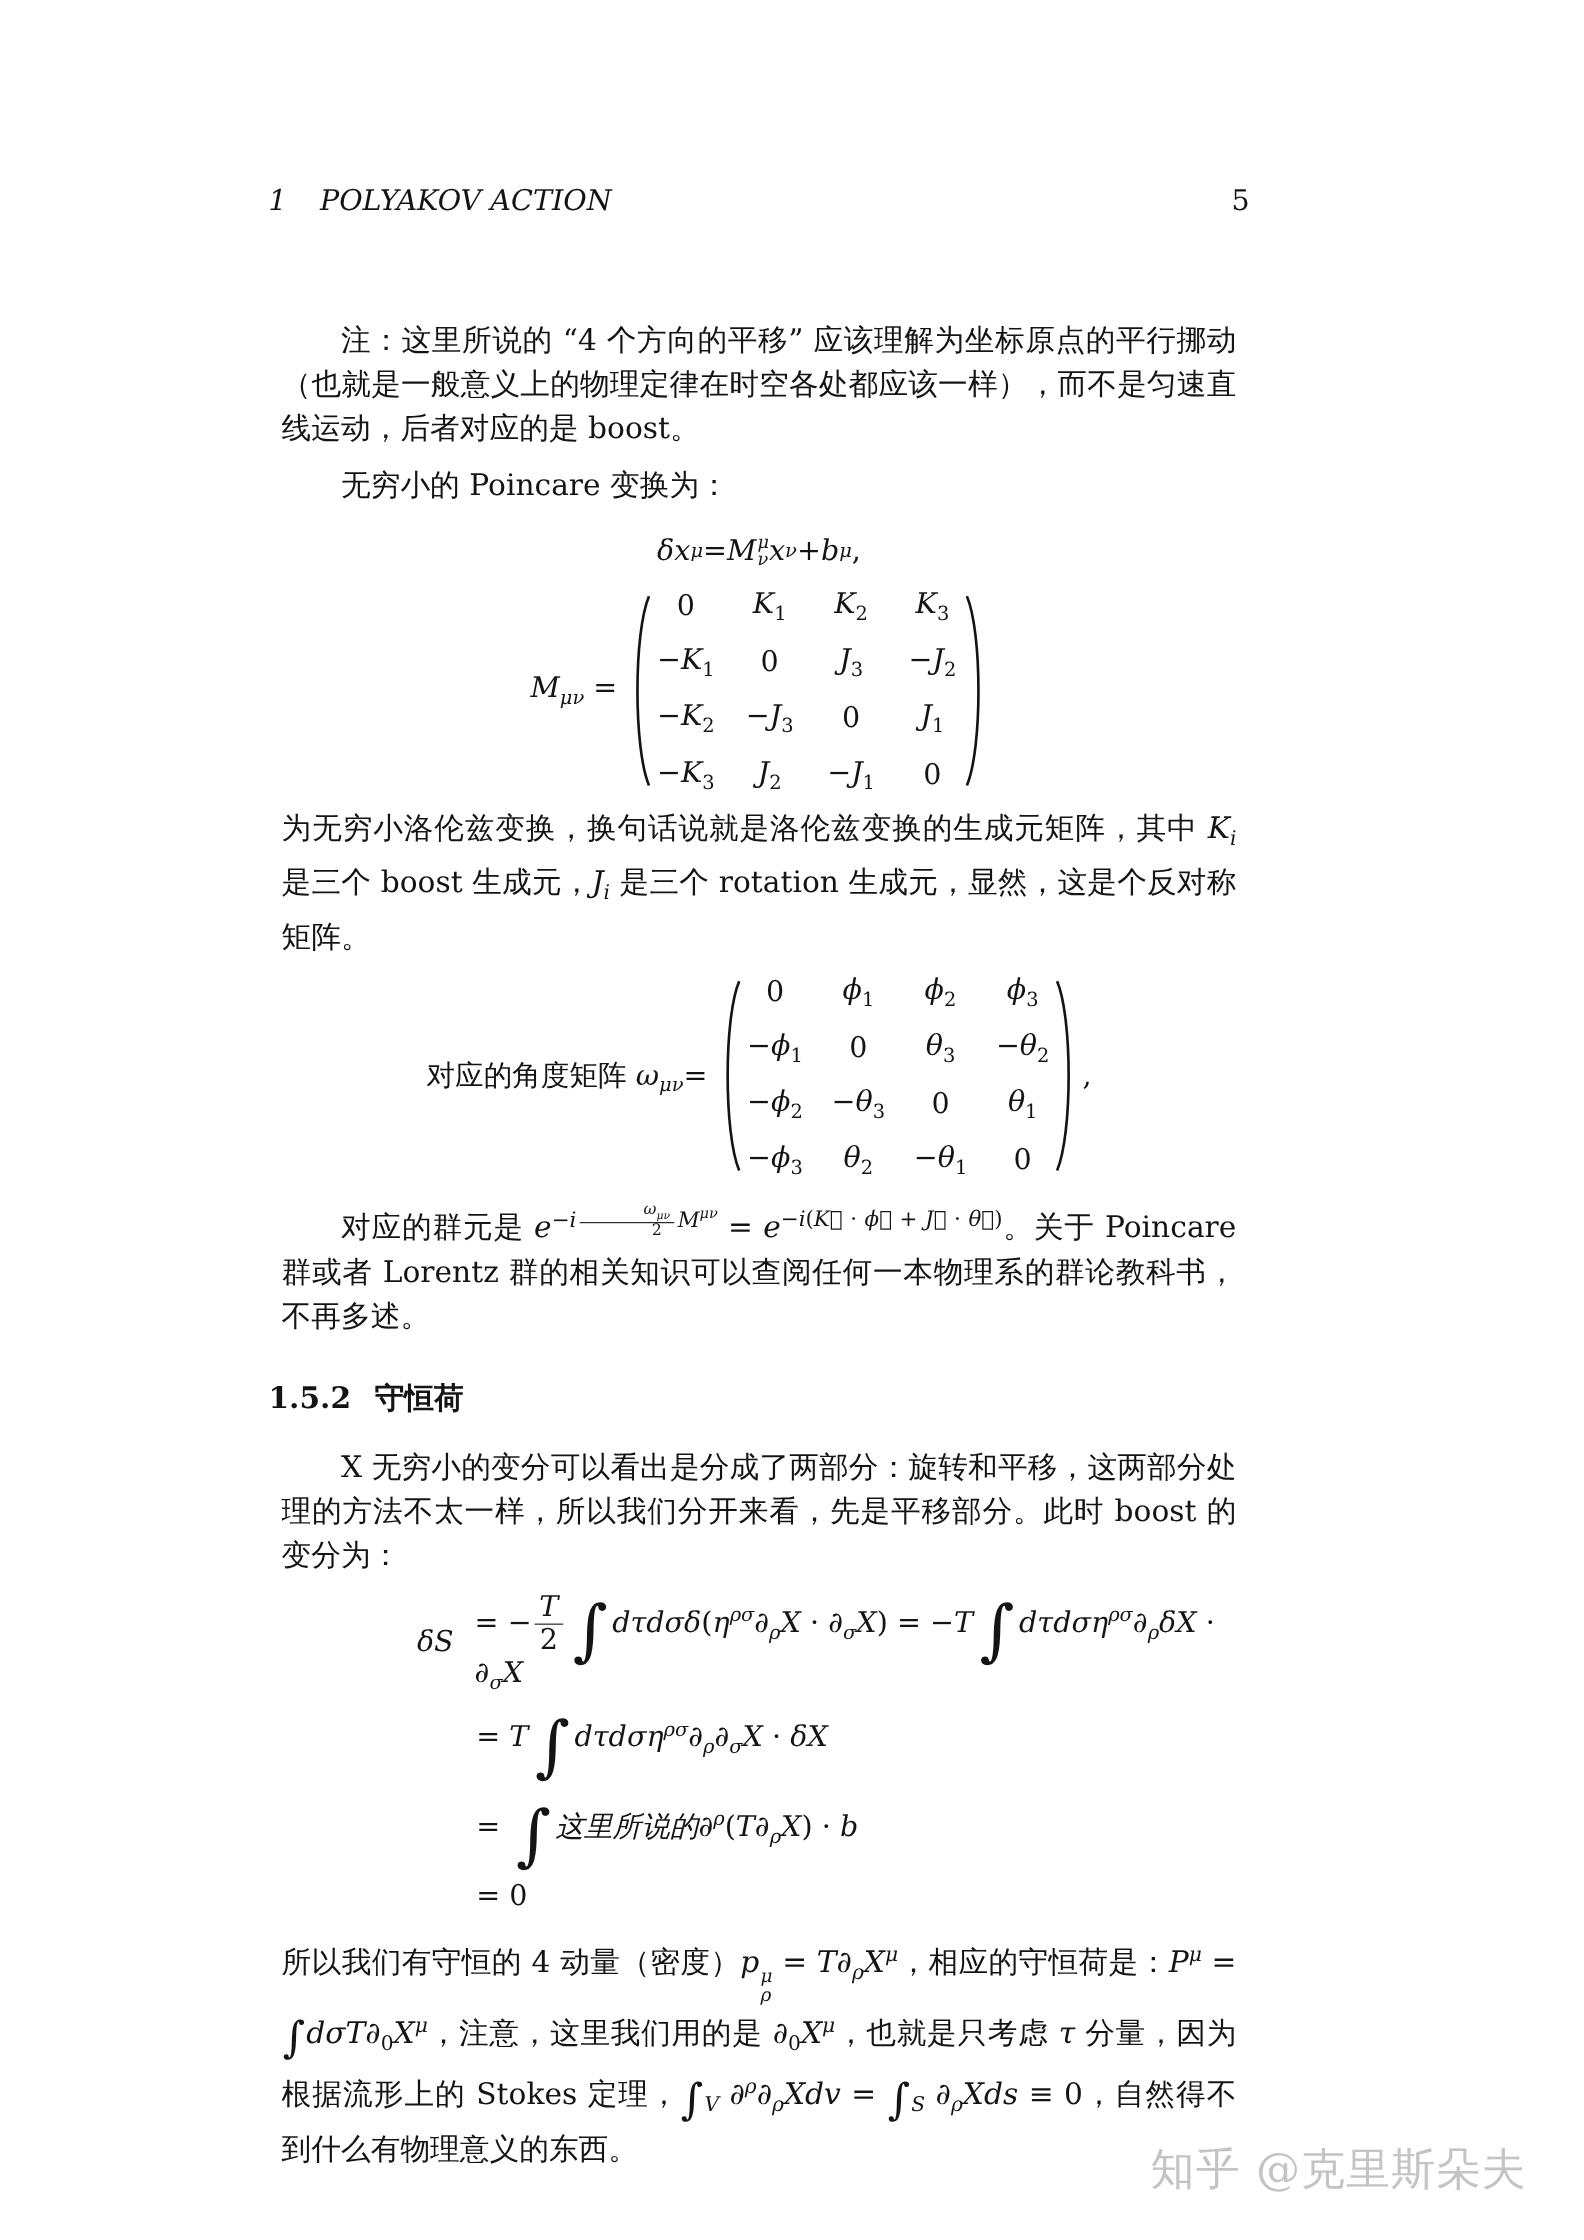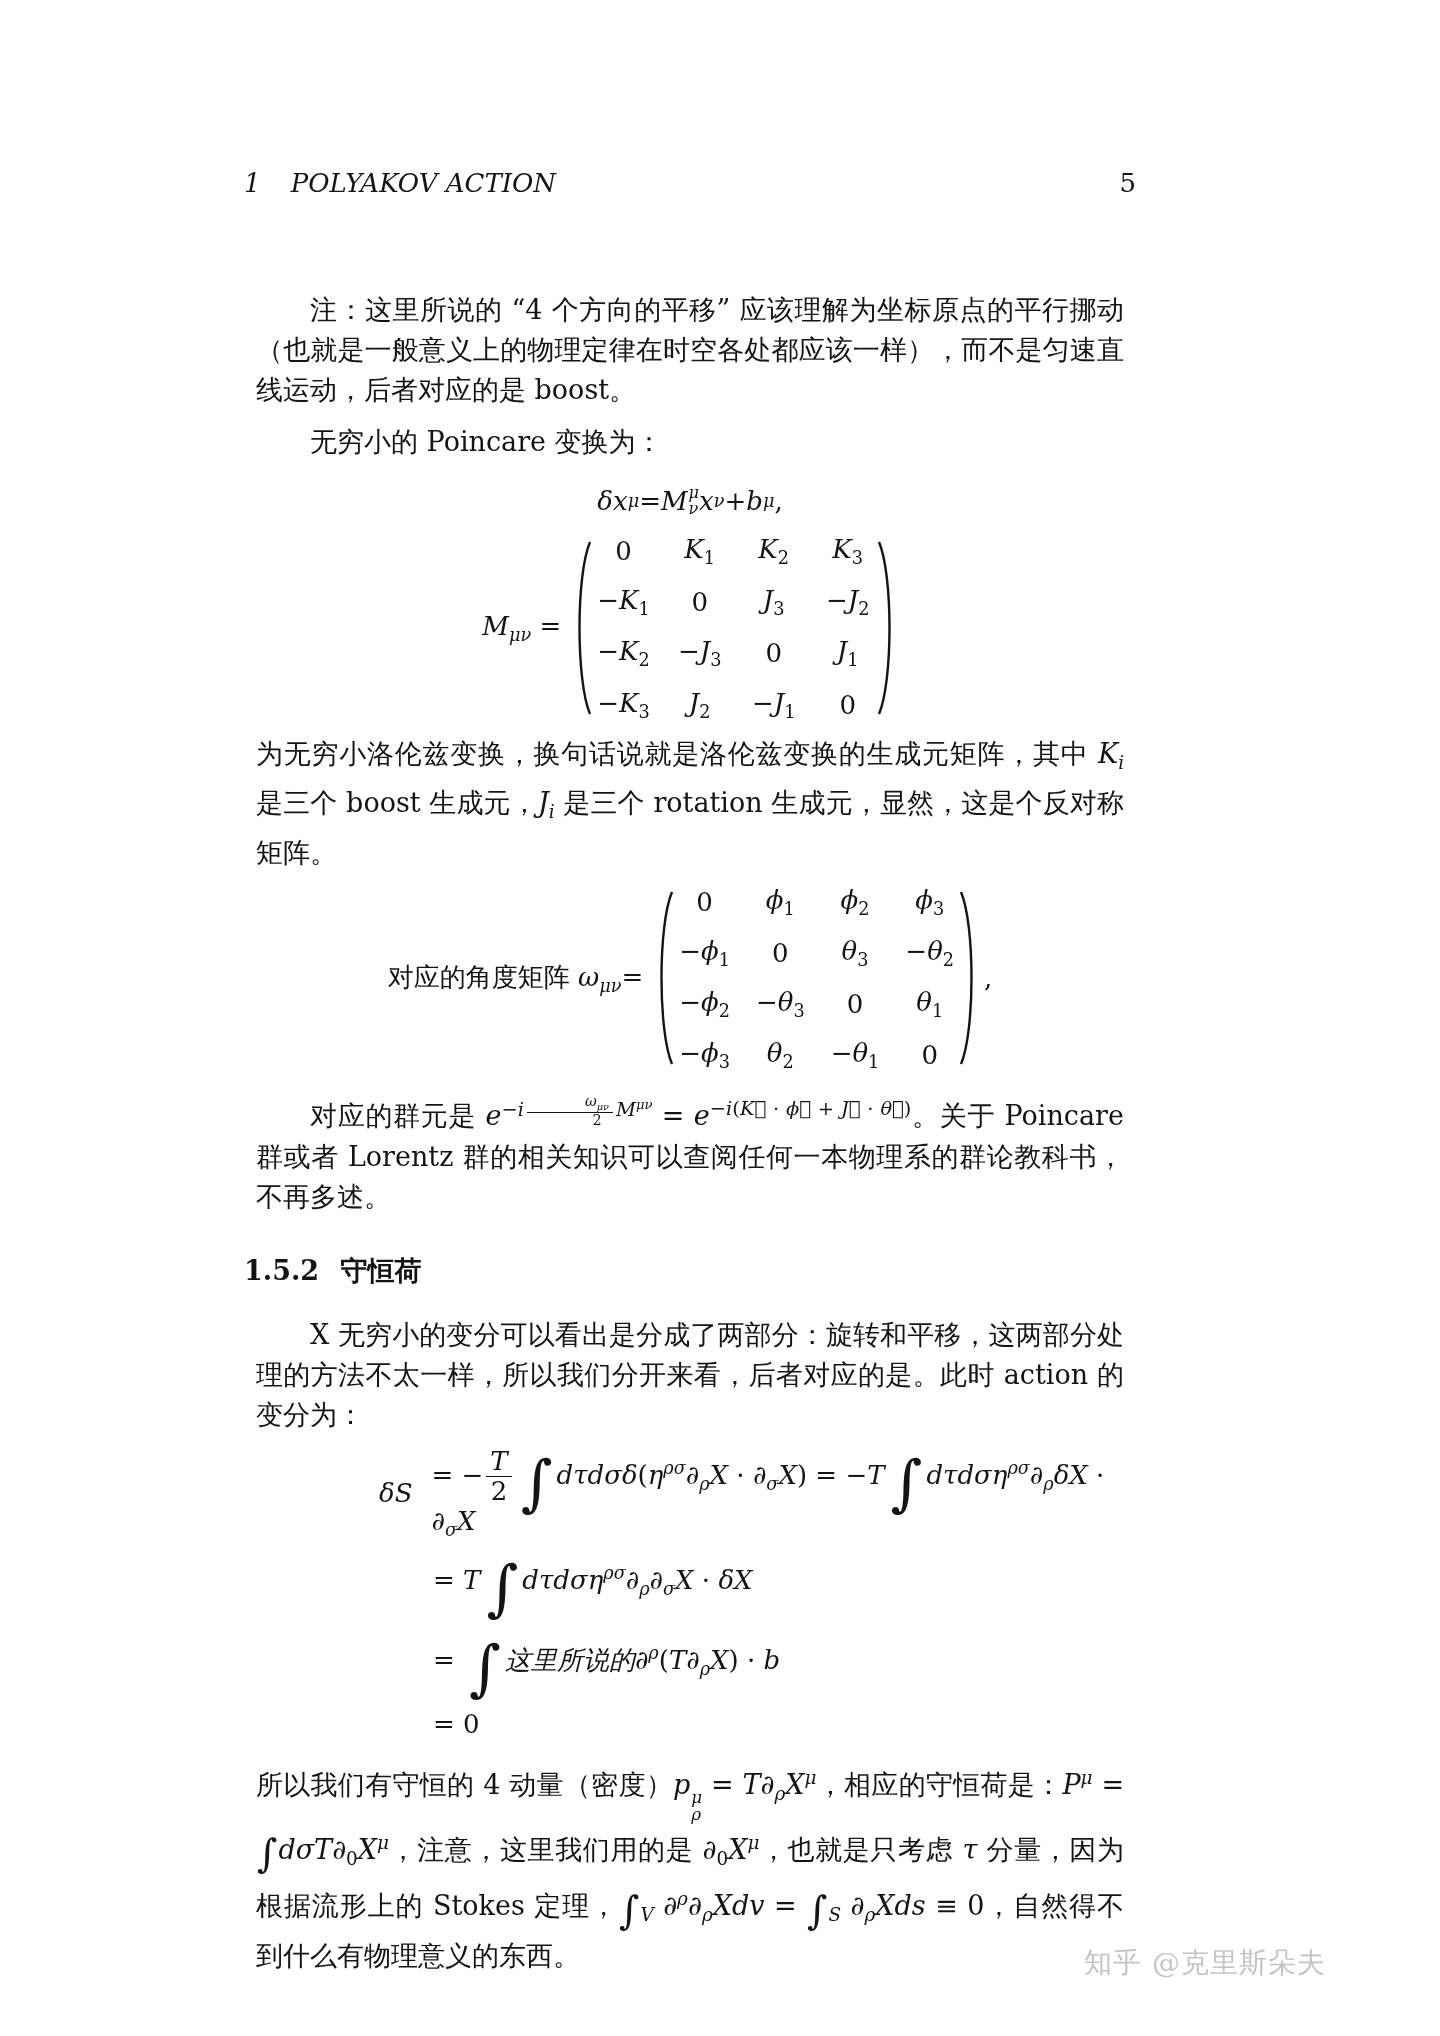--- a/index.html
+++ b/index.html
@@ -47,21 +47,21 @@
   
   .align{margin:6px 0 6px 135px;font-size:26px;}
   .eqline{display:flex;align-items:center;}
   .eqline .lhs{width:54px;font-style:italic;}
   .eqline-1{min-height:86px;}
   .eqline-2{min-height:82px;}
   .eqline-3{min-height:78px;}
   .eqline-4{min-height:48px;}
   .conserved{margin-top:10px;}
   
-  .watermark{position:absolute;left:1084px;top:1944px;font-size:28px;
+  .watermark{position:absolute;left:1046px;top:1944px;font-size:40px;
     color:#c4c4c4;letter-spacing:1px;white-space:nowrap;}
 </style>
 </head>
 <body>
 
 <div class="content">
 
   <div class="running-header">
     <span>
       <span class="sec-no">1</span>
@@ -138,21 +138,21 @@
     <span class="mcomma">,</span>
   </div>
 
   <p class="para indent">对应的群元是 <i>e</i><sup class="exp">−<i>i</i><span class="frac frac-xs"><span class="num"><i>ω</i><sub><i>μν</i></sub></span><span class="den">2</span></span><i>M</i><sup><i>μν</i></sup></sup> = <i>e</i><sup class="exp">−<i>i</i>(<i>K⃗</i> · <i>ϕ⃗</i> + <i>J⃗</i> · <i>θ⃗</i>)</sup>。关于 Poincare 群或者 Lorentz 群的相关知识可以查阅任何一本物理系的群论教科书，不再多述。</p>
 
   <h2 class="subsection">
     <span class="sec-num">1.5.2</span>
     <span>守恒荷</span>
   </h2>
 
-  <p class="para indent">X 无穷小的变分可以看出是分成了两部分：旋转和平移，这两部分处理的方法不太一样，所以我们分开来看，后者对应的是。此时 action 的变分为：</p>
+  <p class="para indent">X 无穷小的变分可以看出是分成了两部分：旋转和平移，这两部分处理的方法不太一样，所以我们分开来看，先是平移部分。此时 boost 的变分为：</p>
 
   <div class="align">
     <div class="eqline eqline-1">
       <span class="lhs">δS</span>
       <span class="rhs">= −<span class="frac"><span class="num"><i>T</i></span><span class="den">2</span></span><span class="int">∫</span><i>dτdσδ</i>(<i>η</i><sup><i>ρσ</i></sup><i>∂</i><sub><i>ρ</i></sub><i>X</i> · <i>∂</i><sub><i>σ</i></sub><i>X</i>) = −<i>T</i><span class="int">∫</span><i>dτdση</i><sup><i>ρσ</i></sup><i>∂</i><sub><i>ρ</i></sub><i>δX</i> · <i>∂</i><sub><i>σ</i></sub><i>X</i></span>
     </div>
     <div class="eqline eqline-2">
       <span class="lhs"></span>
       <span class="rhs">= <i>T</i><span class="int">∫</span><i>dτdση</i><sup><i>ρσ</i></sup><i>∂</i><sub><i>ρ</i></sub><i>∂</i><sub><i>σ</i></sub><i>X</i> · <i>δX</i></span>
     </div>

